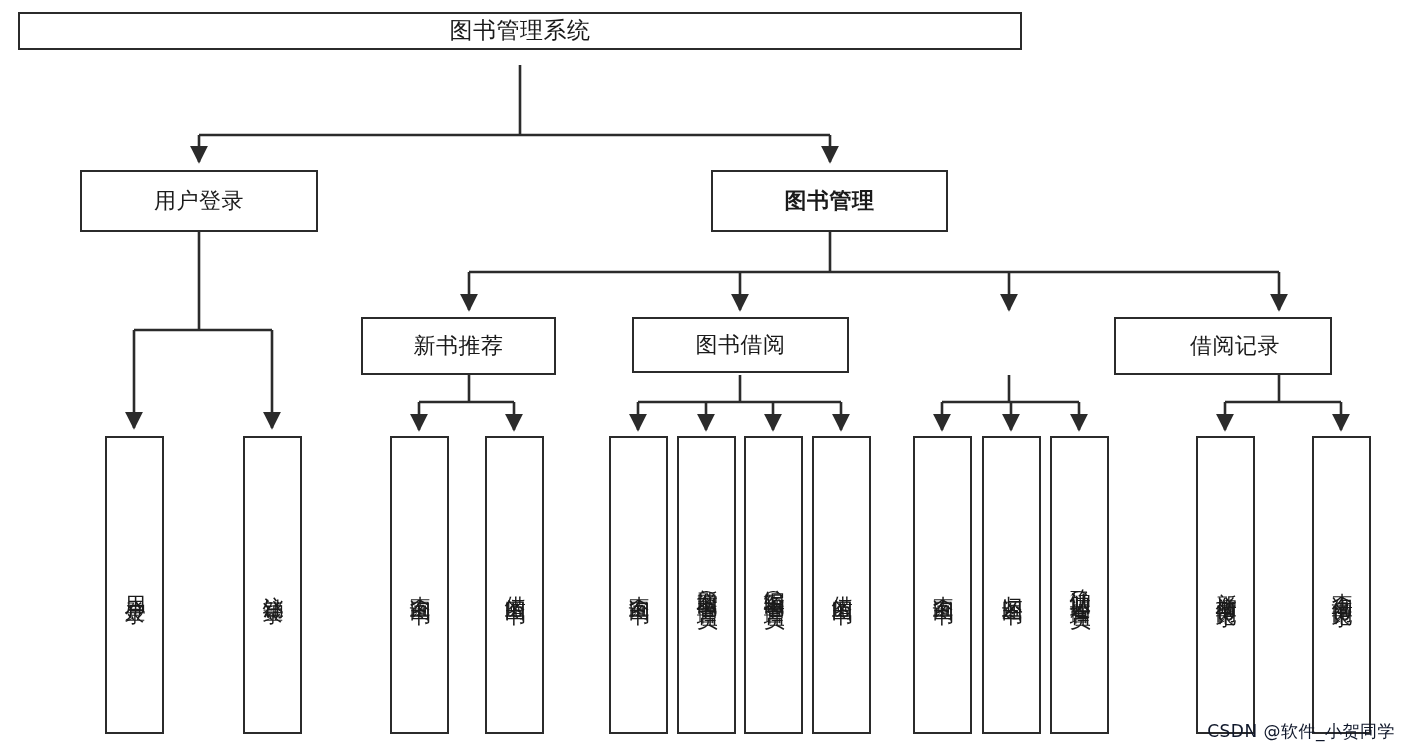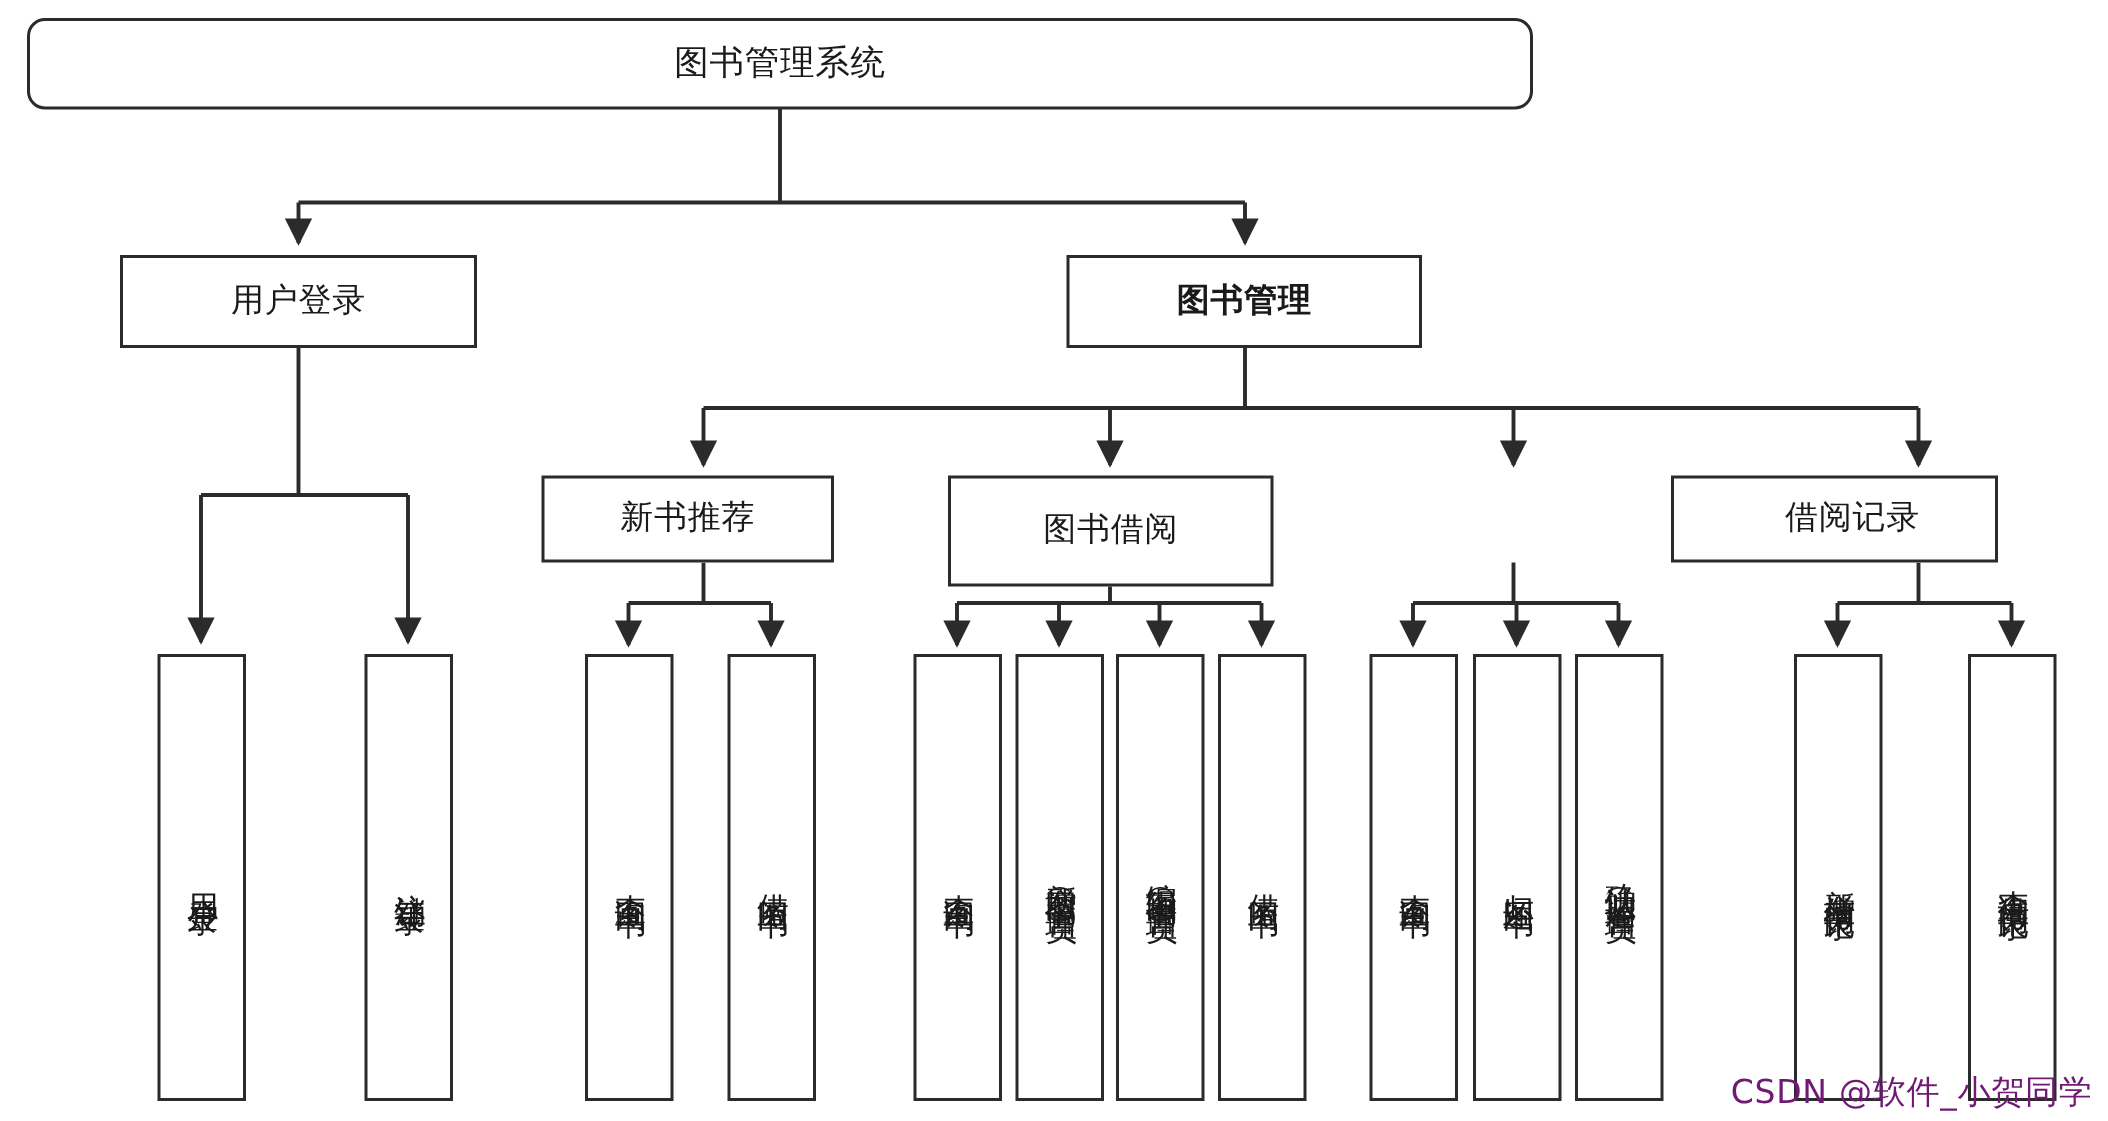--- a/index.html
+++ b/index.html
@@ -58,22 +58,22 @@
   }
   .node-box.leaf {
     align-items: center;
     justify-content: center;
     padding: 4px 0;
   }
   .watermark {
     position: absolute;
     right: 10px;
     bottom: 4px;
-    font-size: 22px;
-    color: #701a75;
+    font-size: 17px;
+    color: #0f172a;
     letter-spacing: 0.5px;
     z-index: 5;
     user-select: none;
     white-space: nowrap;
   }
 </style>
 </head>
 <body>
 
 <div id="stage">
@@ -121,35 +121,35 @@
       <path d="M 1011 402 L 1011 430" marker-end="url(#arrow)"></path>
       <path d="M 1079 402 L 1079 430" marker-end="url(#arrow)"></path>
 
       <path d="M 1279 375 L 1279 402"></path>
       <path d="M 1225 402 L 1341 402"></path>
       <path d="M 1225 402 L 1225 430" marker-end="url(#arrow)"></path>
       <path d="M 1341 402 L 1341 430" marker-end="url(#arrow)"></path>
     </g>
   </svg>
 
-  <div class="node-box root" style="left:18px; top:12px; width:1004px; height:61px;border-radius:12px;">
+  <div class="node-box root" style="left:18px; top:12px; width:1004px; height:38px;">
     <span class="node-label-h">图书管理系统</span>
   </div>
 
   <div class="node-box" style="left:80px; top:170px; width:238px; height:62px;">
     <span class="node-label-h">用户登录</span>
   </div>
   <div class="node-box" style="left:711px; top:170px; width:237px; height:62px;font-weight:bold;">
     <span class="node-label-h">图书管理</span>
   </div>
 
   <div class="node-box" style="left:361px; top:317px; width:195px; height:58px;">
     <span class="node-label-h">新书推荐</span>
   </div>
-  <div class="node-box" style="left:632px; top:317px; width:217px; height:74px;justify-content:center;">
+  <div class="node-box" style="left:632px; top:317px; width:217px; height:56px;justify-content:center;">
     <span class="node-label-h">图书借阅</span>
   </div>
   <div class="node-box" style="left:1114px; top:317px; width:218px; height:58px;padding-left:24px;">
     <span class="node-label-h">借阅记录</span>
   </div>
 
   <div class="node-box leaf" style="left:105px; top:436px; width:59px; height:298px;">
     <span class="node-label-v">用户登录</span>
   </div>
   <div class="node-box leaf" style="left:243px; top:436px; width:59px; height:298px;">

